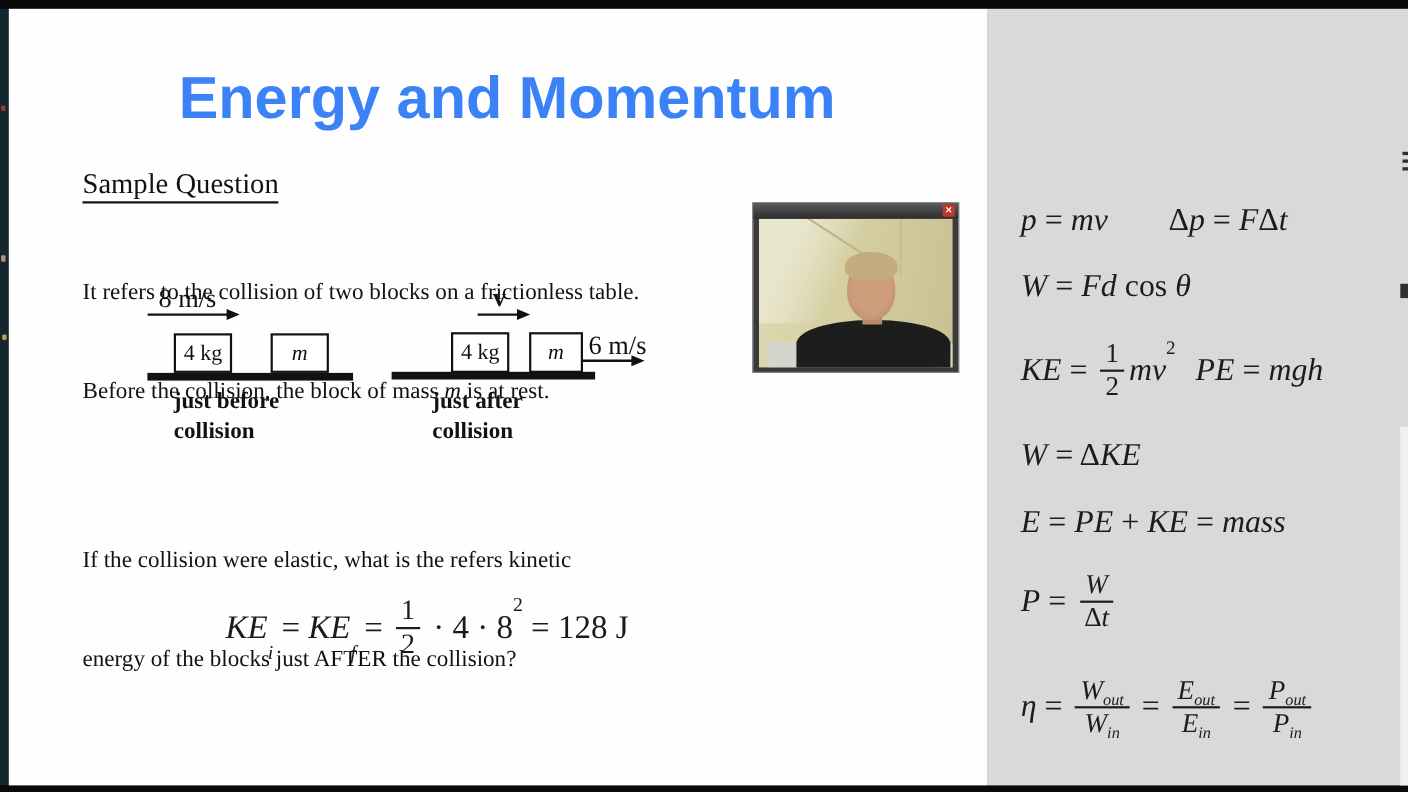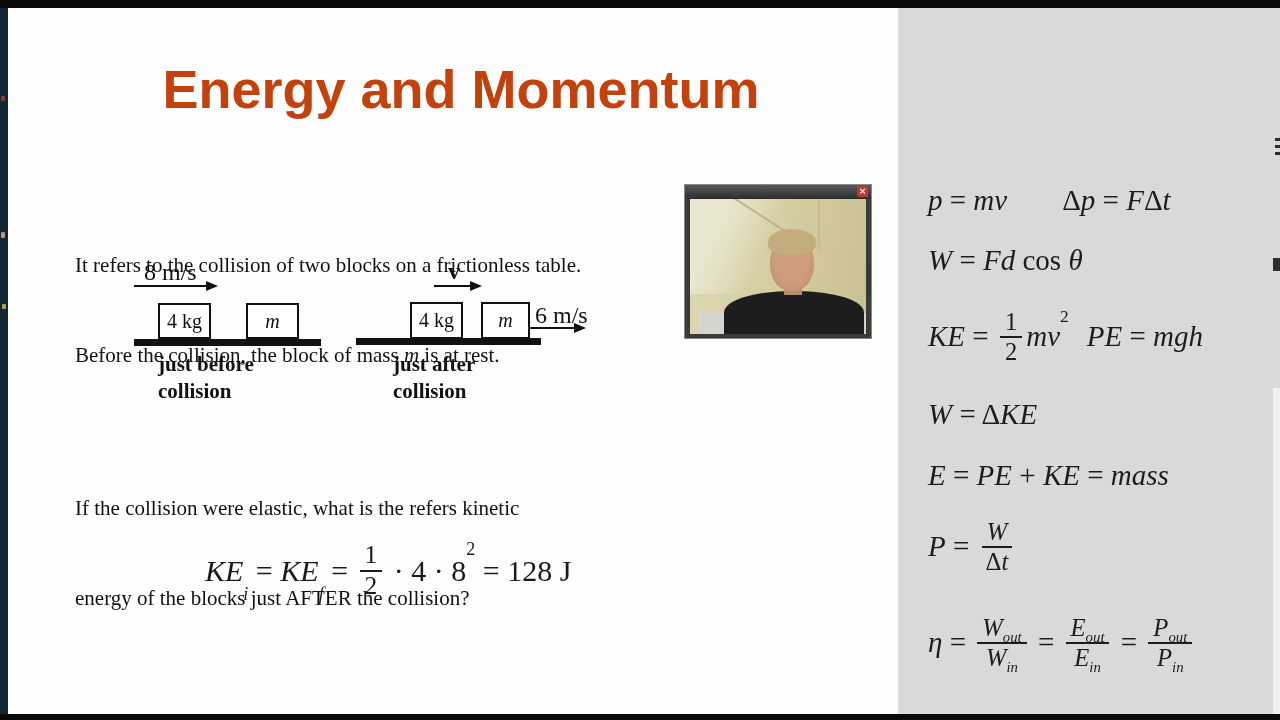--- a/index.html
+++ b/index.html
@@ -94,22 +94,23 @@
 
   <div class="bar-top"></div>
   <div class="strip-left">
     <div class="speck" style="position:absolute;left:1px;top:88px;width:4px;height:5px;background:#8a3c34;"></div>
     <div class="speck" style="position:absolute;left:1px;top:224px;width:4px;height:6px;background:#bb8e86;"></div>
     <div class="speck" style="position:absolute;left:2px;top:296px;width:4px;height:5px;background:#b0a24e;"></div>
   </div>
   <div class="bar-bottom"></div>
 
   <div class="slide">
-    <div class="slide-title" id="titleEl" style="color: #c2410c;">Energy and Momentum</div>
-
+    <div class="slide-title" id="titleEl" style="color: #3b82f6;">Energy and Momentum</div>
+
+    <div class="section-heading" style="left:67px;">Sample Question</div>
 
     <div class="intro" style="left:67px;top:182px;">
       <div>It refers to the collision of two blocks on a frictionless table.</div>
       <div><span>Before the collision, the block of mass </span><span class="it">m</span><span> is at rest.</span></div>
     </div>
 
     <div class="dg-label" style="left:136px;top:251px;">8 m/s</div>
     <svg class="arrow" style="left:126px;top:272px;" width="84" height="12" viewBox="0 0 84 12">
         <line x1="0" y1="6" x2="73" y2="6" stroke="#111" stroke-width="2.2"></line>
         <polygon points="72,1 84,6 72,11" fill="#111"></polygon>

